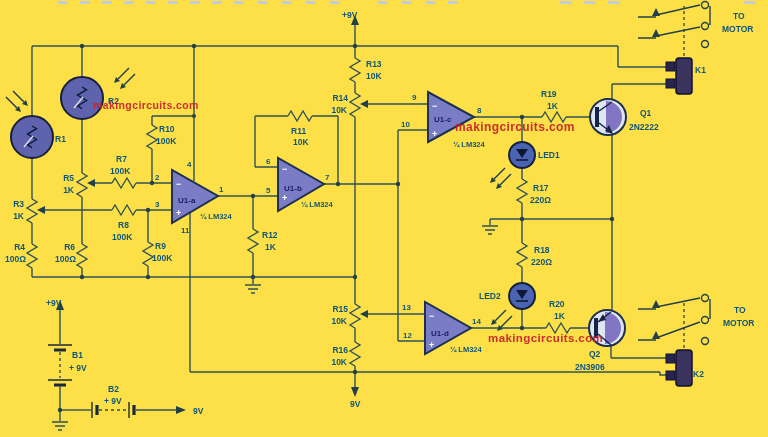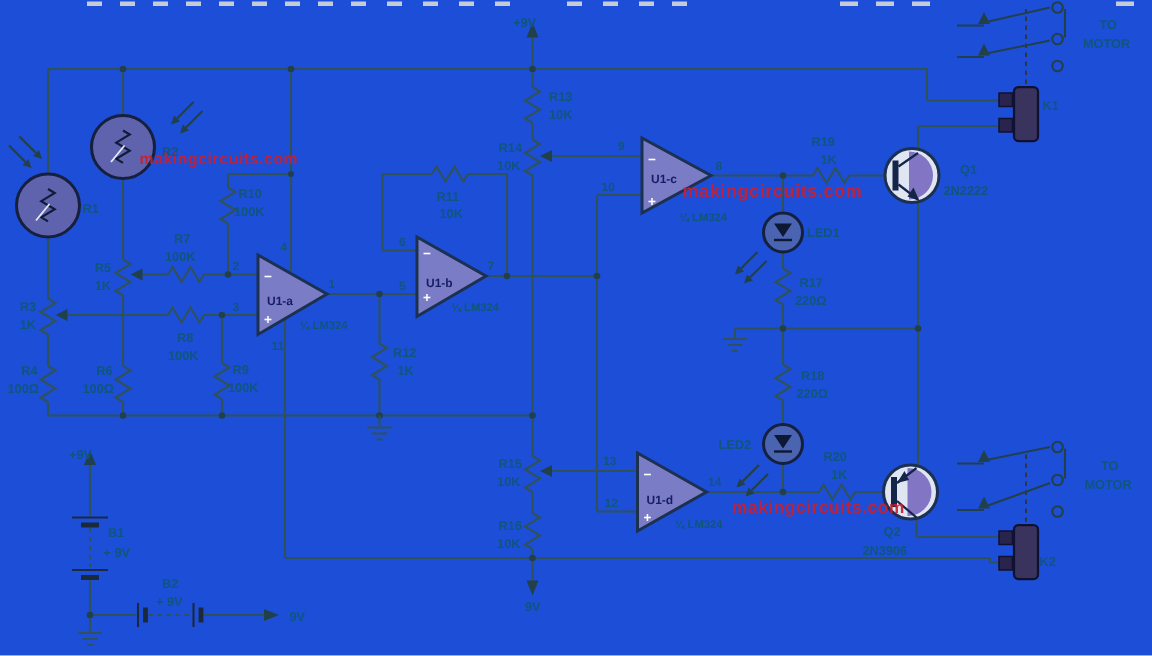--- a/index.html
+++ b/index.html
@@ -1,16 +1,16 @@
 <!DOCTYPE html>
 <html><head>
 <meta charset="utf-8">
 <style>
   html,body{margin:0;padding:0;background:#ffffff;}
-  .stage{width:768px;height:437px;background:#1d4ed8;position:relative;overflow:hidden;
+  .stage{width:768px;height:437px;background:#fde047;position:relative;overflow:hidden;
          font-family:"Liberation Sans", sans-serif;}
   svg{display:block}
   text{font-family:"Liberation Sans", sans-serif;}
   .lbl{fill:#10567a;font-size:8.5px;font-weight:700;}
   .pin{fill:#10567a;font-size:8px;font-weight:600;}
   .oplbl{fill:#161e66;font-size:8px;font-weight:700;}
   .part{fill:#10567a;font-size:7.5px;font-weight:700;}
   .sign{fill:#ffffff;font-size:9px;font-weight:700;}
   .wm{fill:#c8202e;font-weight:700;letter-spacing:.4px;opacity:.92;}
   .end{text-anchor:end;}

